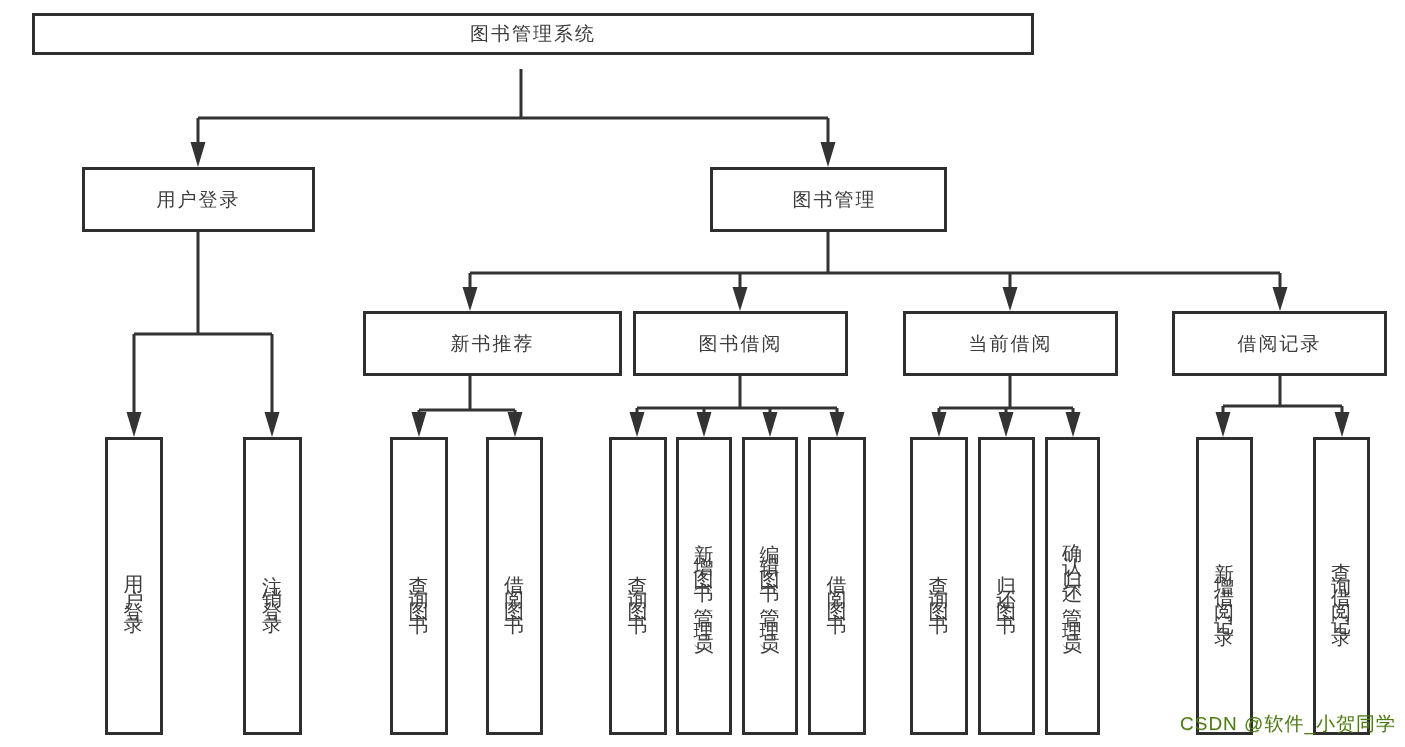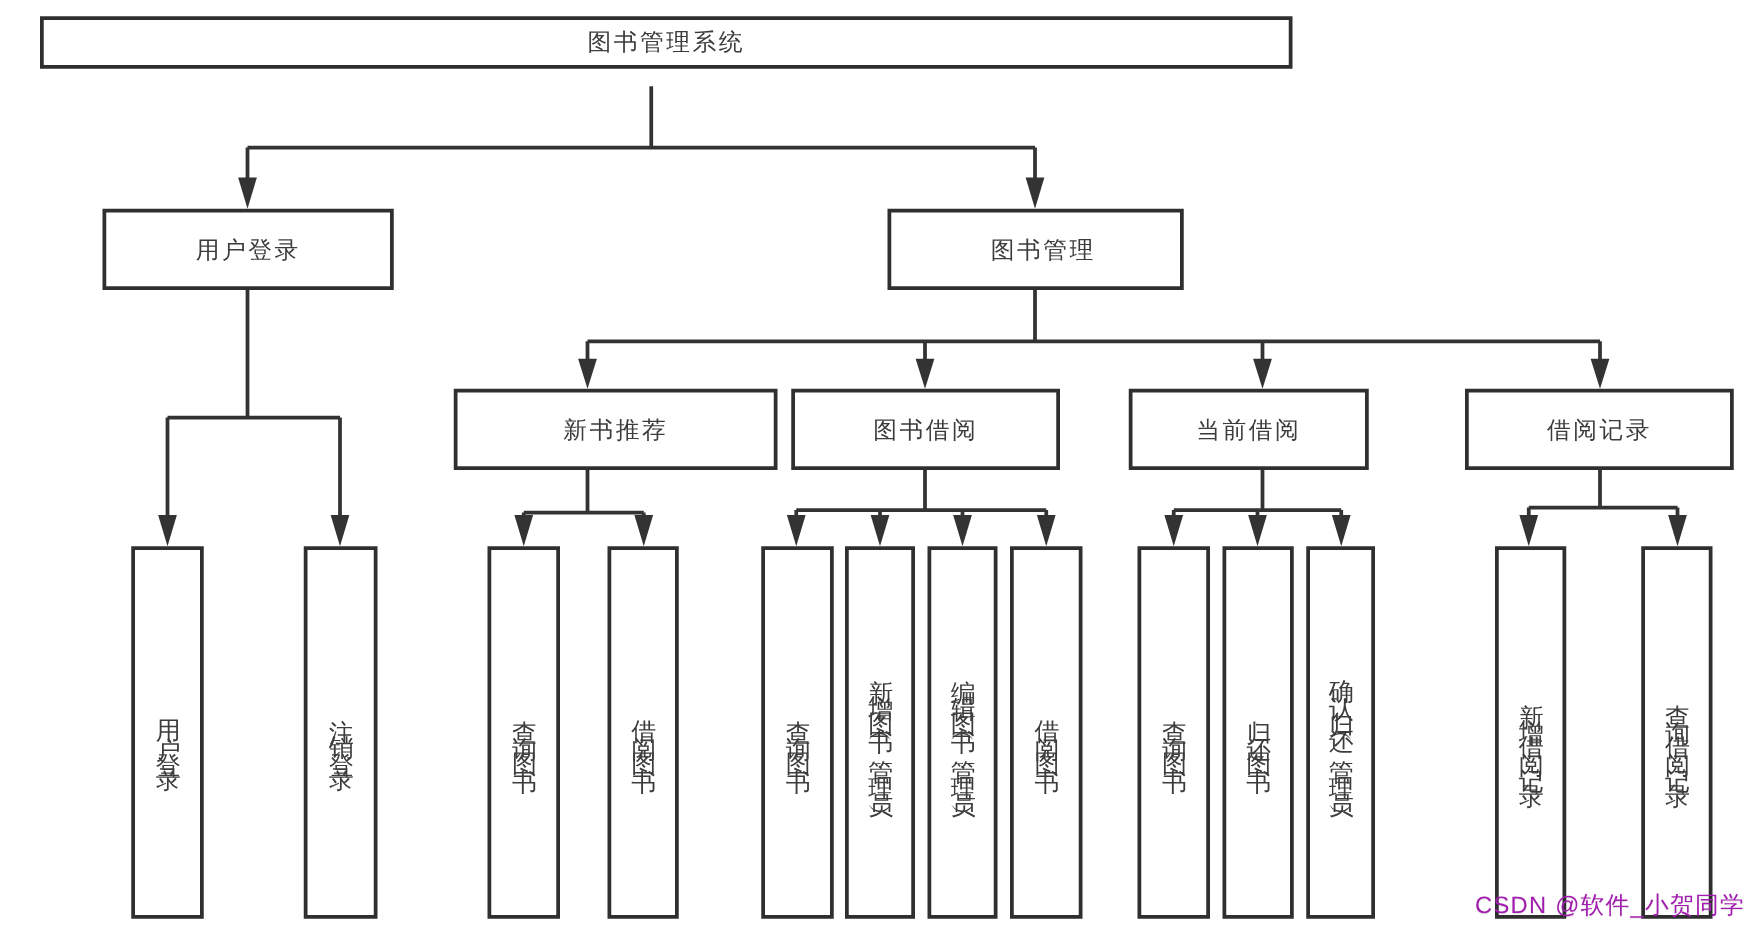--- a/index.html
+++ b/index.html
@@ -31,21 +31,21 @@
     letter-spacing:13px;
     line-height:1;
     color:#3c3c3c;
   }
   .watermark{
     position:absolute;
     left:1180px;
     top:711px;
     font-size:19px;
     letter-spacing:1px;
-    color:#a21caf;
+    color:#4d7c0f;
     white-space:nowrap;
     text-shadow:0 1px 1px rgba(0,0,0,0.12);
   }
 </style>
 </head>
 <body>
 
 <div id="canvas">
 
   <svg id="wires" width="1405" height="747" viewBox="0 0 1405 747">
@@ -98,21 +98,21 @@
   <div class="node h-node" style="left:710px;top:167px;width:237px;height:65px;padding-left:12px;">
     <span>图书管理</span>
   </div>
 
   <div class="node h-node" style="left:363px;top:311px;width:259px;height:65px;">
     <span>新书推荐</span>
   </div>
   <div class="node h-node" style="left:633px;top:311px;width:215px;height:65px;">
     <span>图书借阅</span>
   </div>
-  <div class="node h-node" style="left:903px;top:311px;width:192px;height:65px;">
+  <div class="node h-node" style="left:903px;top:311px;width:215px;height:65px;">
     <span>当前借阅</span>
   </div>
   <div class="node h-node" style="left:1172px;top:311px;width:215px;height:65px;align-items:center;">
     <span>借阅记录</span>
   </div>
 
   <div class="node leaf" style="left:105px;width:58px;">
     <span>用户登录</span>
   </div>
   <div class="node leaf" style="left:243px;width:59px;">

